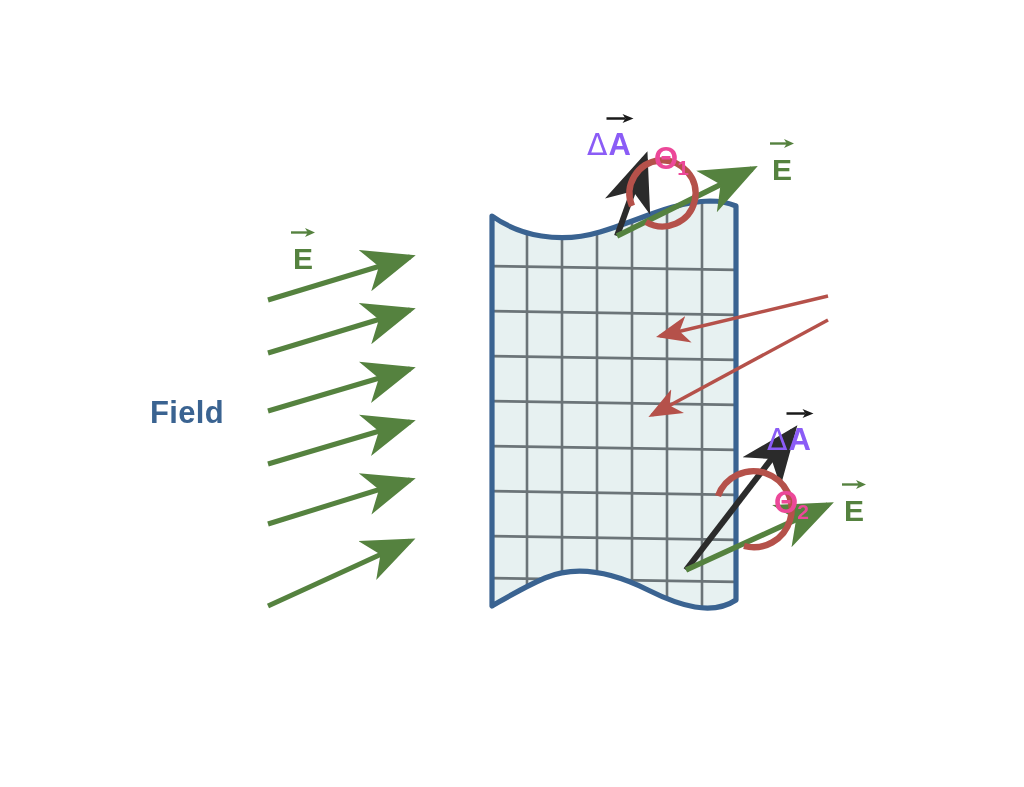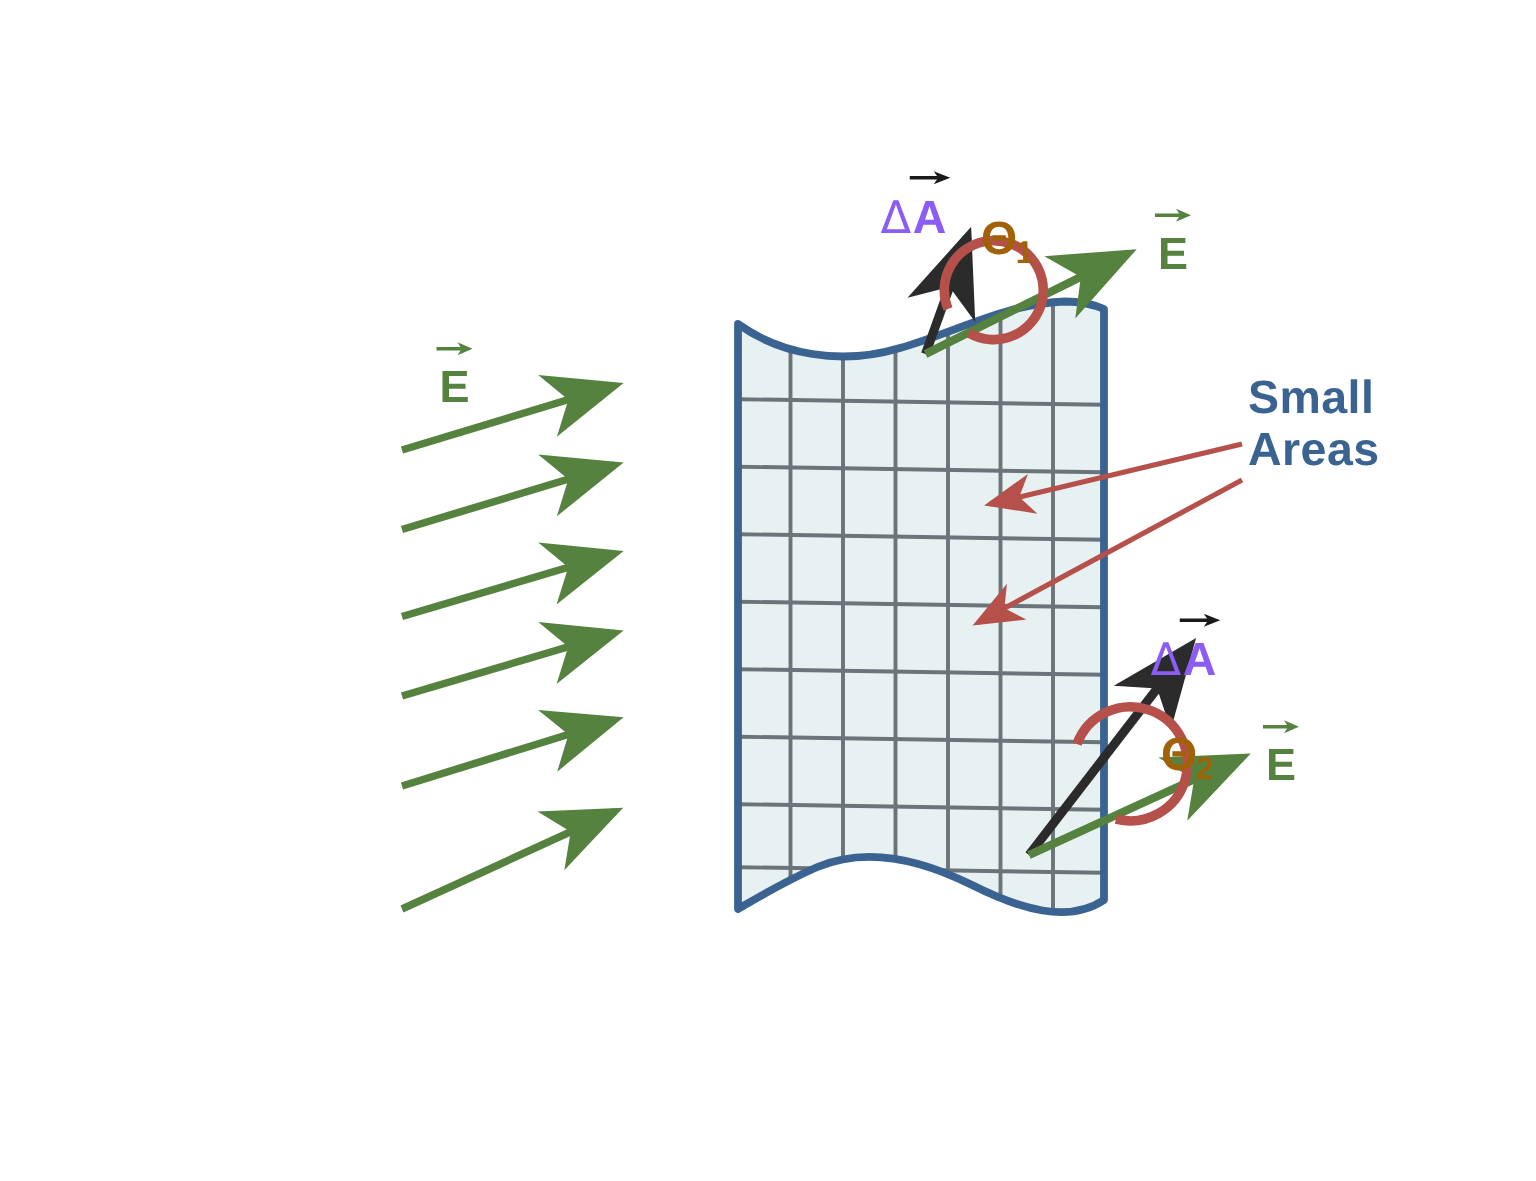--- a/index.html
+++ b/index.html
@@ -46,21 +46,21 @@
   .vec-green {
     color: #55823f;
     font-size: 30px;
   }
   .vec-black {
     color: #8b5cf6;
     font-size: 31px;
     margin-top: 12px;
   }
   .theta {
-    color: #a16207;
+    color: #ec4899;
     font-size: 31px;
     font-weight: bold;
   }
   .theta .sub {
     font-size: 21px;
     vertical-align: -0.28em;
     margin-left: -1px;
   }
   
   .vsym {
@@ -183,27 +183,24 @@
     </g>
     <path d="M718,496 A 38,38 0 1 1 744,546" fill="none" stroke="#b5514a" stroke-width="6.4" stroke-linecap="butt"></path>
 
     <g stroke="#b5514a" stroke-width="3.4" fill="none" marker-end="url(#mk-red)">
       <line x1="828" y1="296" x2="660" y2="336"></line>
       <line x1="828" y1="320" x2="652" y2="415"></line>
     </g>
   </svg>
 
   <div class="lbl lbl-blue center" style="left:92px; top:396px; width:190px;">
-  </div>
-
-
-  <div class="lbl lbl-blue" style="left:832px; top:248px;">
-    <div>Small</div>
-    <div>Areas</div>
-  </div>
+    <div>Field</div>
+  </div>
+
+
 
   <div class="lbl vec-green" style="left:293px; top:240px;">
     <span class="vsym">
       <svg class="bar" viewBox="0 0 26 11">
         <line x1="1" y1="5.5" x2="18" y2="5.5" stroke="#55823f" stroke-width="2.4"></line>
         <path d="M15,1.1 L25,5.5 L15,9.9 L17.8,5.5 Z" fill="#55823f"></path>
       </svg>
       <span>E</span>
     </span>
   </div>

